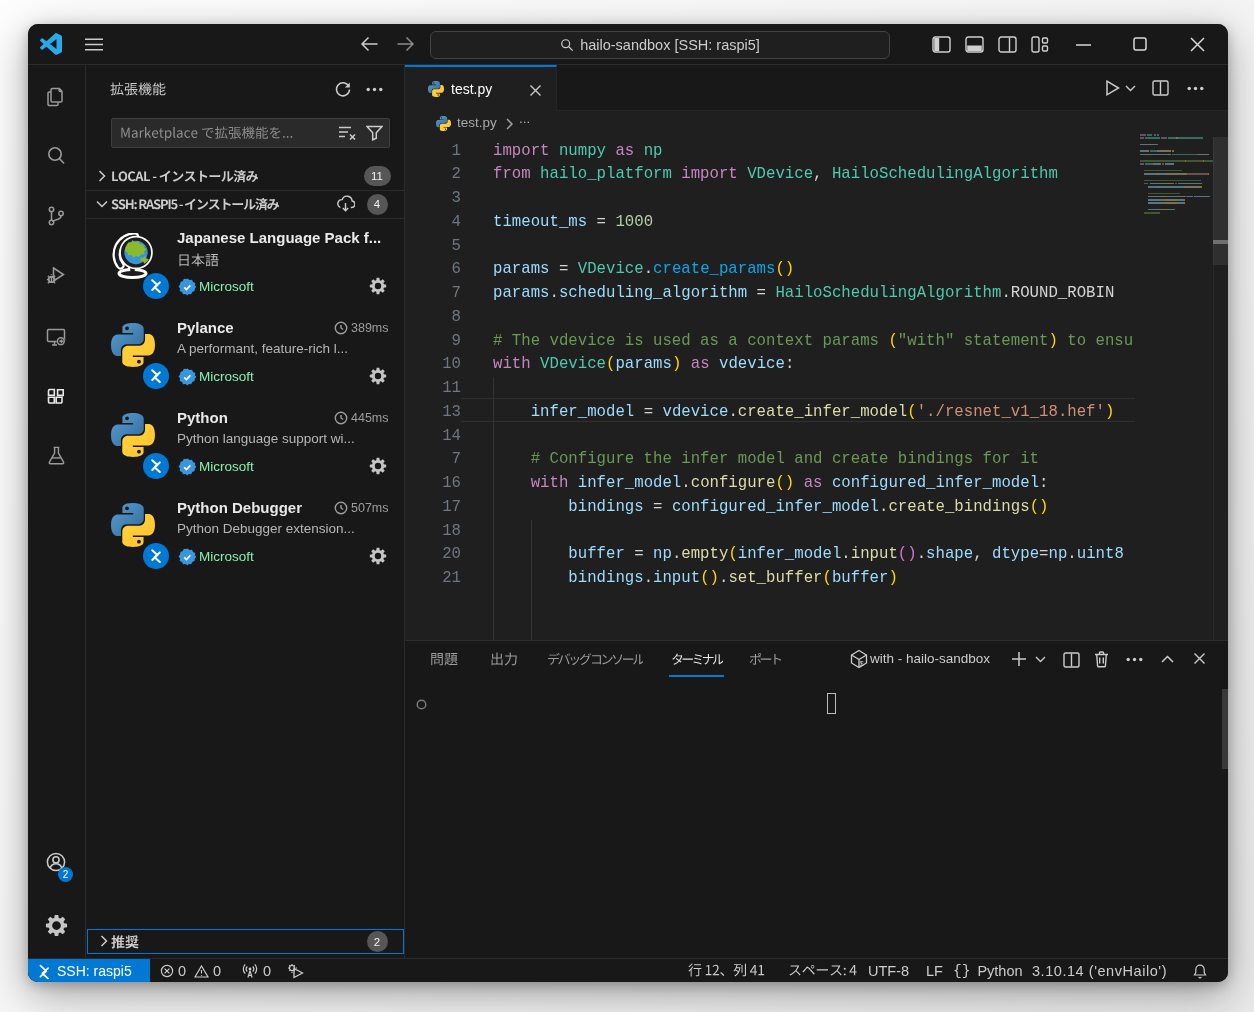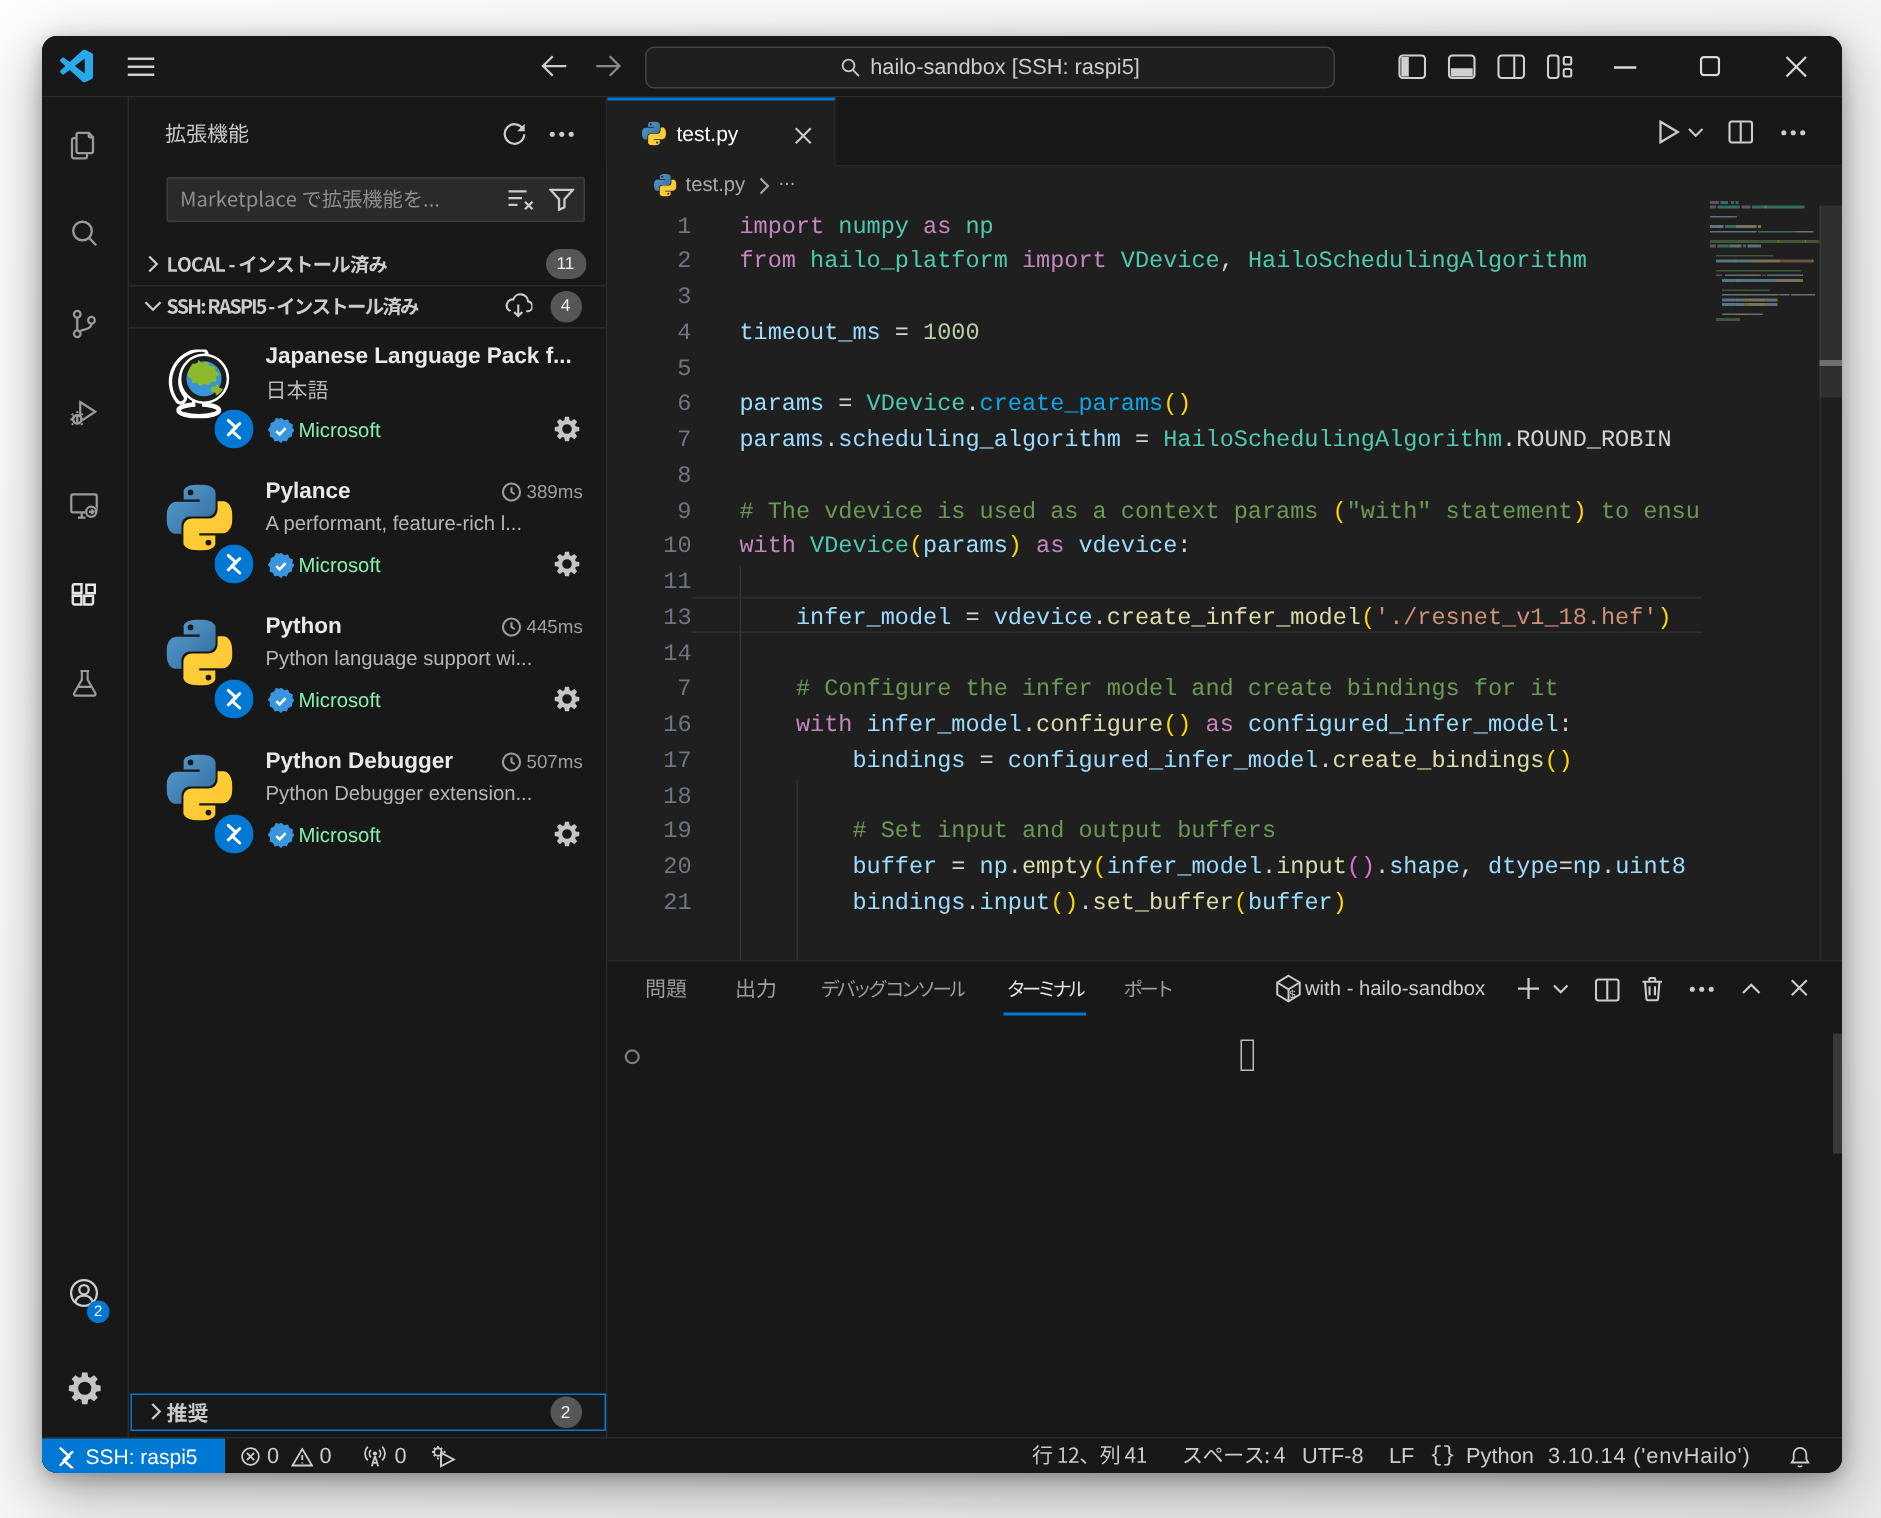--- a/index.html
+++ b/index.html
@@ -358,21 +358,20 @@
 <div class="cl"><span class="ln">8</span><span class="ct"></span></div>
 <div class="cl"><span class="ln">9</span><span class="ct"><span style="color:#6A9955"># The vdevice is used as a context params </span><span style="color:#FFD700">(</span><span style="color:#6A9955">"with" statement</span><span style="color:#FFD700">)</span><span style="color:#6A9955"> to ensure</span></span></div>
 <div class="cl"><span class="ln">10</span><span class="ct"><span style="color:#C586C0">with</span><span style="color:#D4D4D4"> </span><span style="color:#4EC9B0">VDevice</span><span style="color:#FFD700">(</span><span style="color:#9CDCFE">params</span><span style="color:#FFD700">)</span><span style="color:#D4D4D4"> </span><span style="color:#C586C0">as</span><span style="color:#D4D4D4"> </span><span style="color:#9CDCFE">vdevice</span><span style="color:#D4D4D4">:</span></span></div>
 <div class="cl"><span class="ln">11</span><span class="ct"></span></div>
 <div class="cl"><span class="ln">13</span><span class="ct"><span style="color:#D4D4D4">    </span><span style="color:#9CDCFE">infer_model</span><span style="color:#D4D4D4"> = </span><span style="color:#9CDCFE">vdevice</span><span style="color:#D4D4D4">.</span><span style="color:#DCDCAA">create_infer_model</span><span style="color:#FFD700">(</span><span style="color:#CE9178">'./resnet_v1_18.hef'</span><span style="color:#FFD700">)</span></span></div>
 <div class="cl"><span class="ln">14</span><span class="ct"></span></div>
 <div class="cl"><span class="ln">7</span><span class="ct"><span style="color:#D4D4D4">    </span><span style="color:#6A9955"># Configure the infer model and create bindings for it</span></span></div>
 <div class="cl"><span class="ln">16</span><span class="ct"><span style="color:#D4D4D4">    </span><span style="color:#C586C0">with</span><span style="color:#D4D4D4"> </span><span style="color:#9CDCFE">infer_model</span><span style="color:#D4D4D4">.</span><span style="color:#DCDCAA">configure</span><span style="color:#FFD700">()</span><span style="color:#D4D4D4"> </span><span style="color:#C586C0">as</span><span style="color:#D4D4D4"> </span><span style="color:#9CDCFE">configured_infer_model</span><span style="color:#D4D4D4">:</span></span></div>
 <div class="cl"><span class="ln">17</span><span class="ct"><span style="color:#D4D4D4">        </span><span style="color:#9CDCFE">bindings</span><span style="color:#D4D4D4"> = </span><span style="color:#9CDCFE">configured_infer_model</span><span style="color:#D4D4D4">.</span><span style="color:#DCDCAA">create_bindings</span><span style="color:#FFD700">()</span></span></div>
 <div class="cl"><span class="ln">18</span><span class="ct"></span></div>
-<div class="cl"><span class="ln">19</span><span class="ct"><span style="color:#D4D4D4">        </span><span style="color:#6A9955"># Set input and output buffers</span></span></div>
 <div class="cl"><span class="ln">20</span><span class="ct"><span style="color:#D4D4D4">        </span><span style="color:#9CDCFE">buffer</span><span style="color:#D4D4D4"> = </span><span style="color:#9CDCFE">np</span><span style="color:#D4D4D4">.</span><span style="color:#DCDCAA">empty</span><span style="color:#FFD700">(</span><span style="color:#9CDCFE">infer_model</span><span style="color:#D4D4D4">.</span><span style="color:#DCDCAA">input</span><span style="color:#DA70D6">()</span><span style="color:#D4D4D4">.</span><span style="color:#9CDCFE">shape</span><span style="color:#D4D4D4">, </span><span style="color:#9CDCFE">dtype</span><span style="color:#D4D4D4">=</span><span style="color:#9CDCFE">np</span><span style="color:#D4D4D4">.</span><span style="color:#9CDCFE">uint8</span></span></div>
 <div class="cl"><span class="ln">21</span><span class="ct"><span style="color:#D4D4D4">        </span><span style="color:#9CDCFE">bindings</span><span style="color:#D4D4D4">.</span><span style="color:#9CDCFE">input</span><span style="color:#FFD700">()</span><span style="color:#D4D4D4">.</span><span style="color:#DCDCAA">set_buffer</span><span style="color:#FFD700">(</span><span style="color:#9CDCFE">buffer</span><span style="color:#FFD700">)</span></span></div>
  </div>
 </div>
 <div id="minimap"></div>
 <div style="position:absolute;left:1112.0px;top:110.0px;width:6.3px;height:1.7px;background:#C586C0;opacity:.45"></div>
     <div style="position:absolute;left:1119.3px;top:110.0px;width:5.2px;height:1.7px;background:#4EC9B0;opacity:.45"></div>
     <div style="position:absolute;left:1125.6px;top:110.0px;width:2.1px;height:1.7px;background:#C586C0;opacity:.45"></div>
     <div style="position:absolute;left:1128.8px;top:110.0px;width:2.1px;height:1.7px;background:#4EC9B0;opacity:.45"></div>
 <div style="position:absolute;left:1112.0px;top:113.2px;width:4.2px;height:1.7px;background:#C586C0;opacity:.45"></div>

